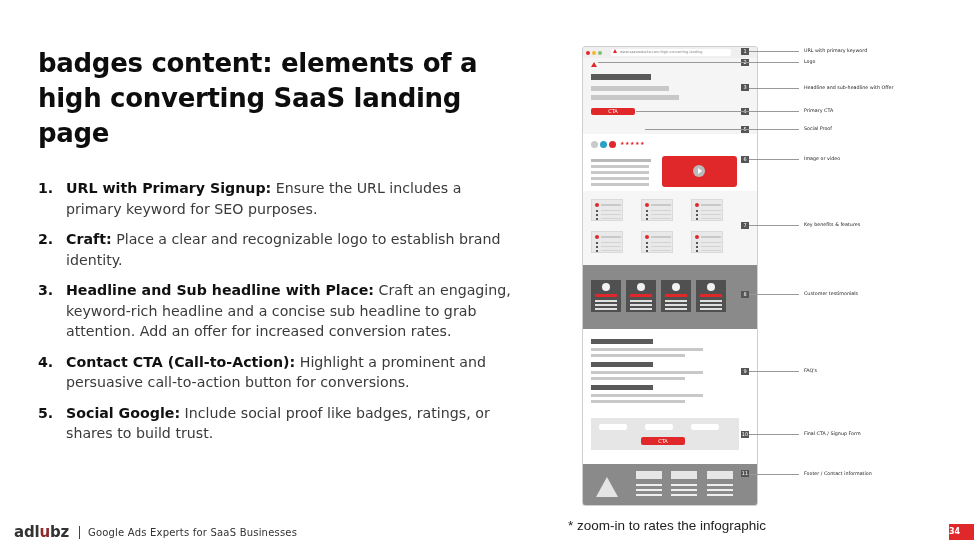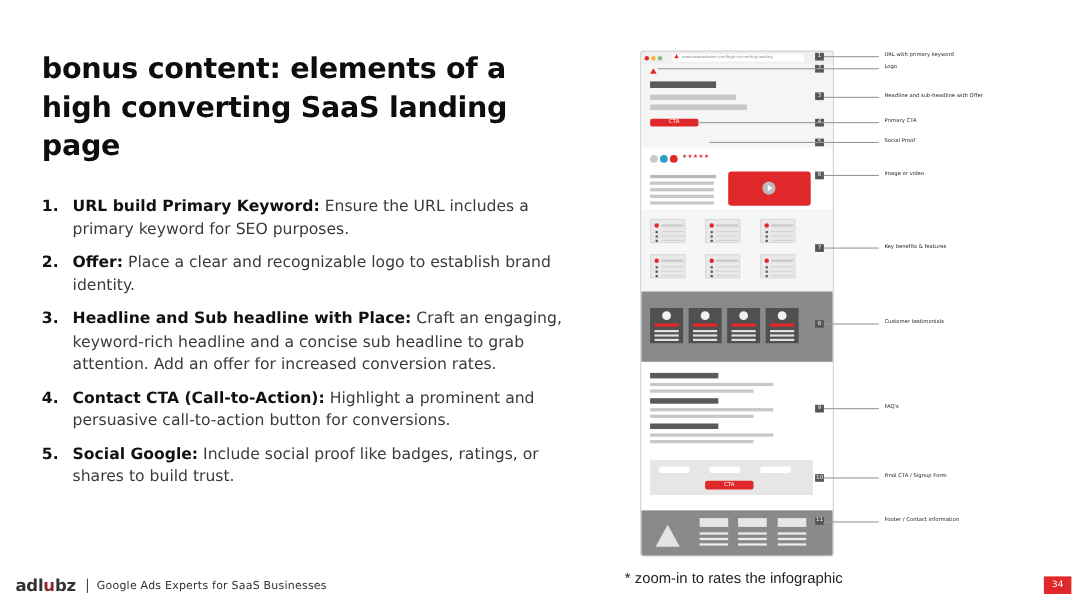--- a/index.html
+++ b/index.html
@@ -19,21 +19,21 @@
   .points li .lead { font-weight: bold; color: #111; }
 
   .footer-brand { position: absolute; left: 14px; top: 523px; display: flex; align-items: center; }
   .logo { font-weight: bold; font-size: 15px; color: #333; letter-spacing: -0.2px; }
   .logo .u { color: #8c2b2b; }
   .sep { width: 1px; height: 13px; background: #444; margin: 0 8px 0 10px; }
   .tagline { font-size: 10px; color: #333; letter-spacing: 0.2px; text-align: center; }
 
   .zoom-note { position: absolute; left: 568px; top: 518px; font-family: "Liberation Sans", sans-serif; font-size: 13.5px; color: #222; }
   .page-num { position: absolute; left: 949px; top: 524px; width: 25px; height: 16px; background: #e0282b;
-    color: #fff; font-size: 8px; font-weight: normal; text-align: center; line-height: 16px; }
+    color: #fff; font-size: 8px; font-weight: bold; line-height: 16px; }
 
   
   .mock { position: absolute; left: 582px; top: 46px; width: 176px; height: 460px;
     border: 1px solid #cfcfcf; background: #f3f3f3; border-radius: 3px; overflow: hidden; }
   .browserbar { position: absolute; left: 0; top: 0; width: 100%; height: 11px; background: #efefef; }
   .dot { position: absolute; top: 4px; width: 4px; height: 4px; border-radius: 50%; }
   .urlbox { position: absolute; left: 28px; top: 2px; width: 120px; height: 7px; background: #fff; border-radius: 2px;
     font-size: 3.5px; color: #888; line-height: 7px; padding-left: 9px; white-space: nowrap; overflow: hidden; }
   .tri { position: absolute; width: 0; height: 0; border-left: 3px solid transparent; border-right: 3px solid transparent; border-bottom: 5px solid #e0282b; }
 
@@ -54,25 +54,25 @@
   .fbox { position: absolute; width: 26px; height: 8px; background: #e6e6e6; }
   .fline { position: absolute; width: 26px; height: 2px; background: #eeeeee; }
 
   .marker { position: absolute; width: 8px; height: 7px; background: #555; color: #fff; font-size: 5px; text-align: center; line-height: 7px; }
   .leader { position: absolute; height: 1px; background: #999; }
   .label { position: absolute; font-size: 4.8px; color: #222; white-space: nowrap; line-height: 6px; }
 </style>
 </head>
 <body>
 
-<h1 class="title">bonus content: elements of a high converting SaaS landing page</h1>
+<h1 class="title">badges content: elements of a high converting SaaS landing page</h1>
 
 <ol class="points">
-  <li><span class="num">1.</span><span class="lead">URL build Primary Keyword:</span><span> Ensure the URL includes a primary keyword for SEO purposes.</span></li>
-  <li><span class="num">2.</span><span class="lead">Offer:</span><span> Place a clear and recognizable logo to establish brand identity.</span></li>
+  <li><span class="num">1.</span><span class="lead">URL with Primary Signup:</span><span> Ensure the URL includes a primary keyword for SEO purposes.</span></li>
+  <li><span class="num">2.</span><span class="lead">Craft:</span><span> Place a clear and recognizable logo to establish brand identity.</span></li>
   <li><span class="num">3.</span><span class="lead">Headline and Sub headline with Place:</span><span> Craft an engaging, keyword-rich headline and a concise sub headline to grab attention. Add an offer for increased conversion rates.</span></li>
   <li><span class="num">4.</span><span class="lead">Contact CTA (Call-to-Action):</span><span> Highlight a prominent and persuasive call-to-action button for conversions.</span></li>
   <li><span class="num">5.</span><span class="lead">Social Google:</span><span> Include social proof like badges, ratings, or shares to build trust.</span></li>
 </ol>
 
 <div class="mock">
   <div class="browserbar">
     <span class="dot" style="left:3px;background:#e0282b"></span>
     <span class="dot" style="left:9px;background:#f2b632"></span>
     <span class="dot" style="left:15px;background:#7cc26a"></span>

